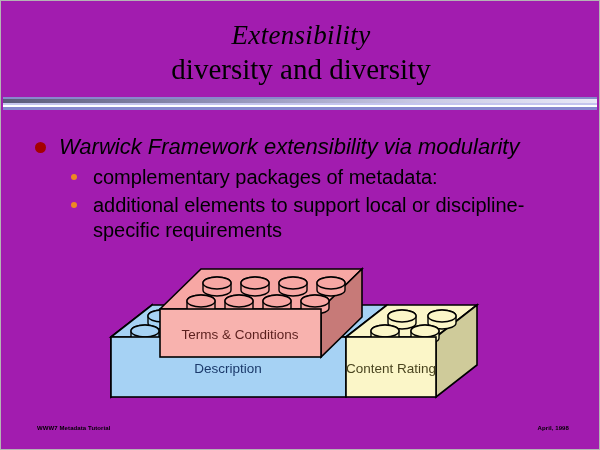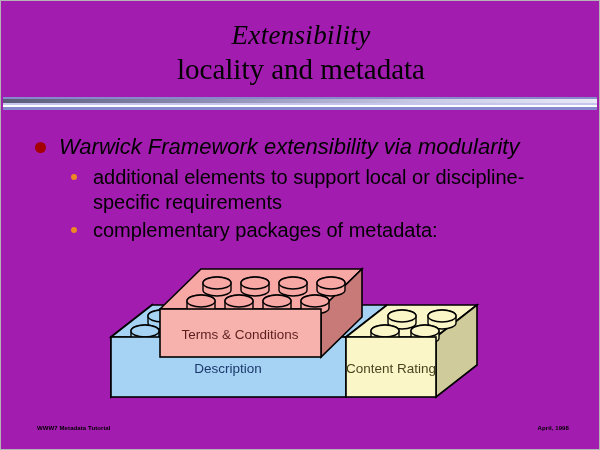--- a/index.html
+++ b/index.html
@@ -149,46 +149,46 @@
   #footer-left { left: 36px; }
   #footer-right { right: 30px; }
 </style>
 </head>
 <body>
 
 <div id="slide">
 
   <div id="title-block">
     <div class="title-line1">Extensibility</div>
-    <div class="title-line2">locality and metadata</div>
+    <div class="title-line2">diversity and diversity</div>
   </div>
 
   <div id="divider">
     <div class="rule-top-line"></div>
     <div class="rule-grad"></div>
     <div class="rule-mid-line"></div>
     <div class="rule-gap"></div>
     <div class="rule-bot-line"></div>
   </div>
 
   <div id="bullets">
 
     <div class="bullet-l1">
       <span class="marker-l1"></span>
       <span>Warwick Framework extensibility via modularity</span>
     </div>
 
     <div class="bullet-l2">
       <span class="marker-l2"></span>
-      <span>additional elements to support local or discipline-specific requirements</span>
+      <span>complementary packages of metadata:</span>
     </div>
 
     <div class="bullet-l2">
       <span class="marker-l2"></span>
-      <span>complementary packages of metadata:</span>
+      <span>additional elements to support local or discipline-specific requirements</span>
     </div>
 
   </div>
 
   <div id="diagram">
     <svg width="400" height="148" viewBox="0 0 400 148">
 
       <defs>
 
         <g id="stud-shape">

